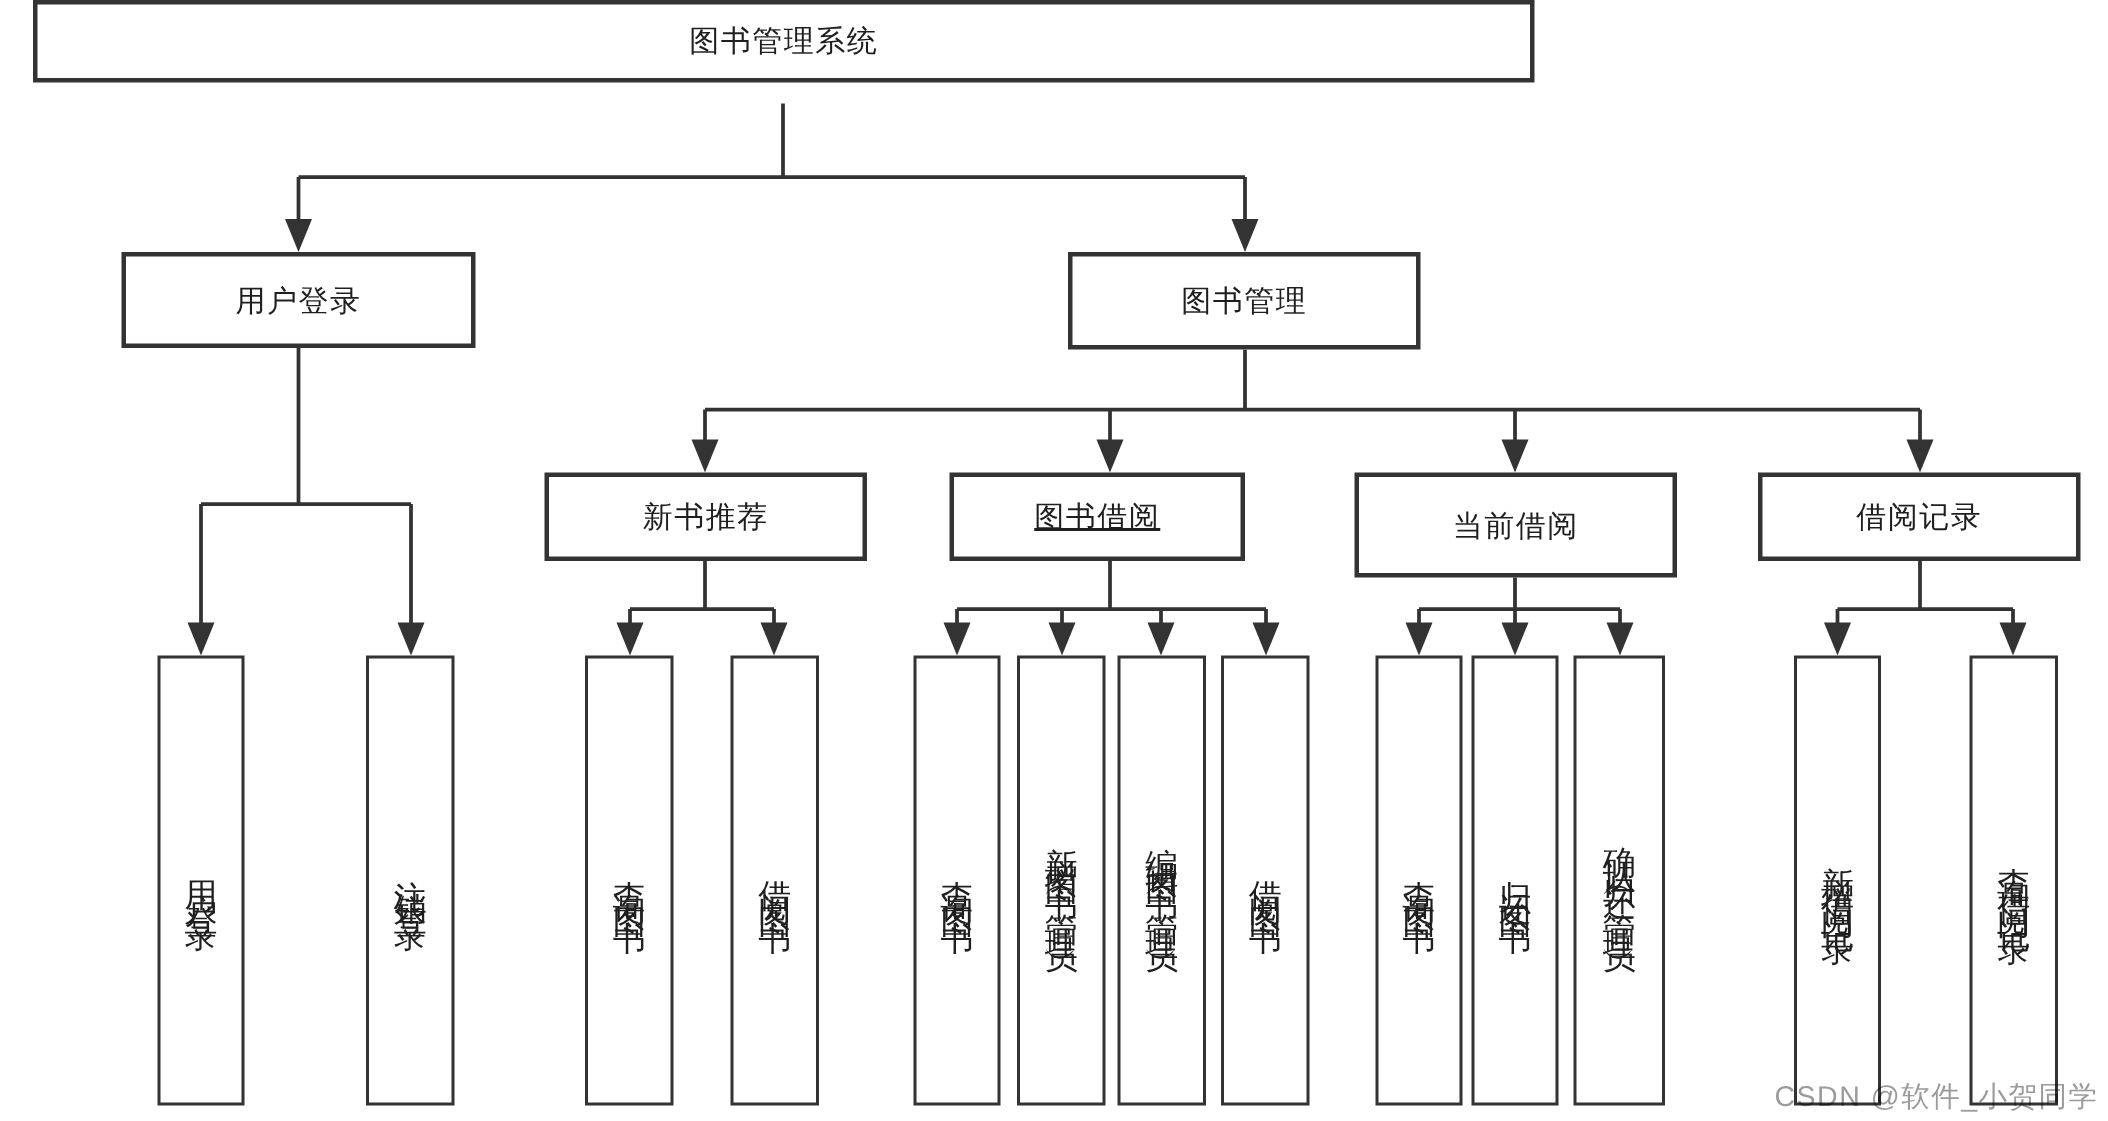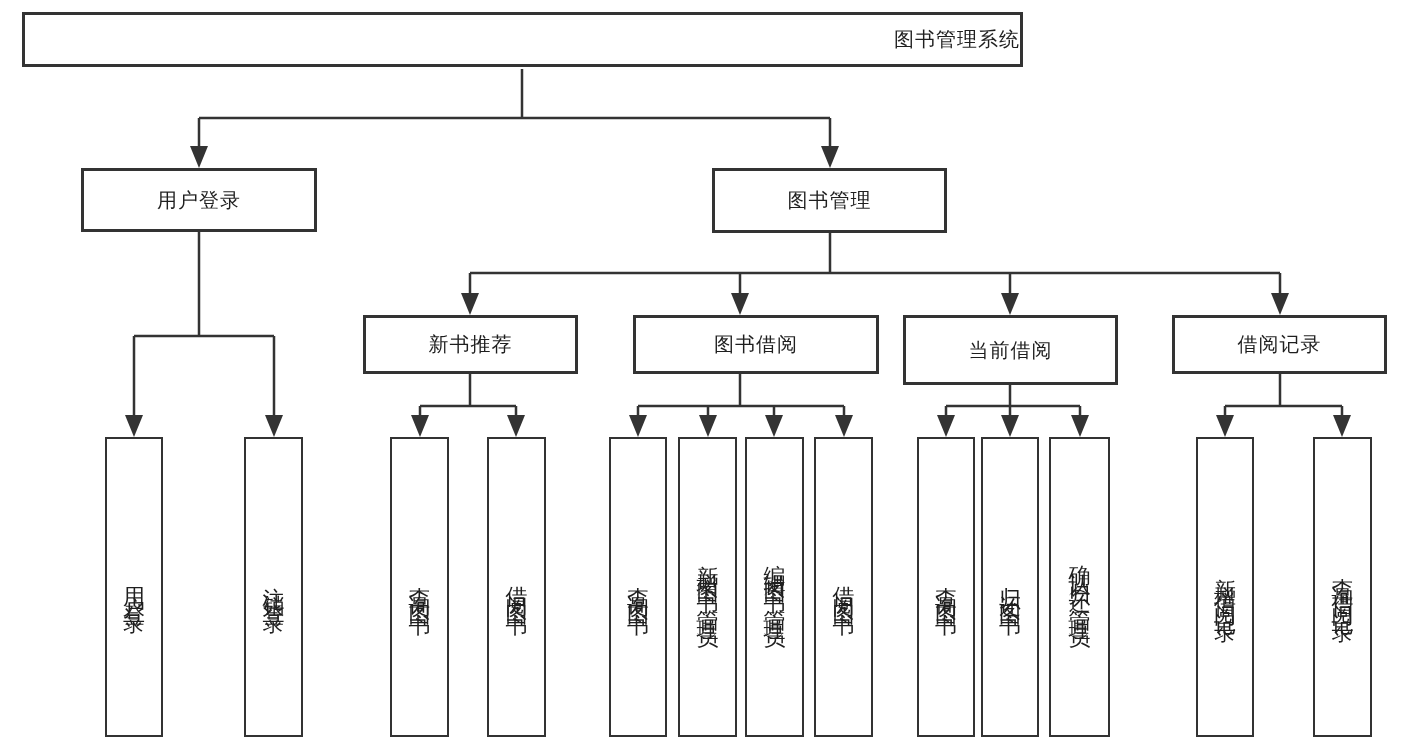--- a/index.html
+++ b/index.html
@@ -56,35 +56,35 @@
       <polygon points="765,415 783,415 774,437"></polygon>
       <polygon points="835,415 853,415 844,437"></polygon>
       <polygon points="937,415 955,415 946,437"></polygon>
       <polygon points="1001,415 1019,415 1010,437"></polygon>
       <polygon points="1071,415 1089,415 1080,437"></polygon>
       <polygon points="1216,415 1234,415 1225,437"></polygon>
       <polygon points="1333,415 1351,415 1342,437"></polygon>
     </g>
   </svg>
 
-  <div class="box h" style="left:22px;top:12px;width:1001px;height:55px;justify-content:flex-end;">
+  <div class="box h" style="left:22px;top:0;width:1001px;height:55px;">
     <span>图书管理系统</span>
   </div>
 
   <div class="box h" style="left:81px;top:168px;width:236px;height:64px;">
     <span>用户登录</span>
   </div>
   <div class="box h" style="left:363px;top:315px;width:215px;height:59px;">
     <span>新书推荐</span>
   </div>
 
   <div class="box h" style="left:712px;top:168px;width:235px;height:65px;">
     <span>图书管理</span>
   </div>
-  <div class="box h" style="left:633px;top:315px;width:246px;height:59px;">
+  <div class="box h" style="left:633px;top:315px;width:197px;height:59px;text-decoration:underline;">
     <span>图书借阅</span>
   </div>
   <div class="box h" style="left:903px;top:315px;width:215px;height:70px;">
     <span>当前借阅</span>
   </div>
   <div class="box h" style="left:1172px;top:315px;width:215px;height:59px;">
     <span>借阅记录</span>
   </div>
 
   <div class="box v" style="left:105px;top:437px;width:58px;height:300px;">
@@ -120,14 +120,15 @@
   <div class="box v" style="left:1049px;top:437px;width:61px;height:300px;">
     <span class="vtext">确认归还（管理员）</span>
   </div>
   <div class="box v" style="left:1196px;top:437px;width:58px;height:300px;">
     <span class="vtext">新增借阅记录</span>
   </div>
   <div class="box v" style="left:1313px;top:437px;width:59px;height:300px;">
     <span class="vtext">查询借阅记录</span>
   </div>
 
+  <div class="watermark">CSDN @软件_小贺同学</div>
 
 </div>
 
 </body></html>

